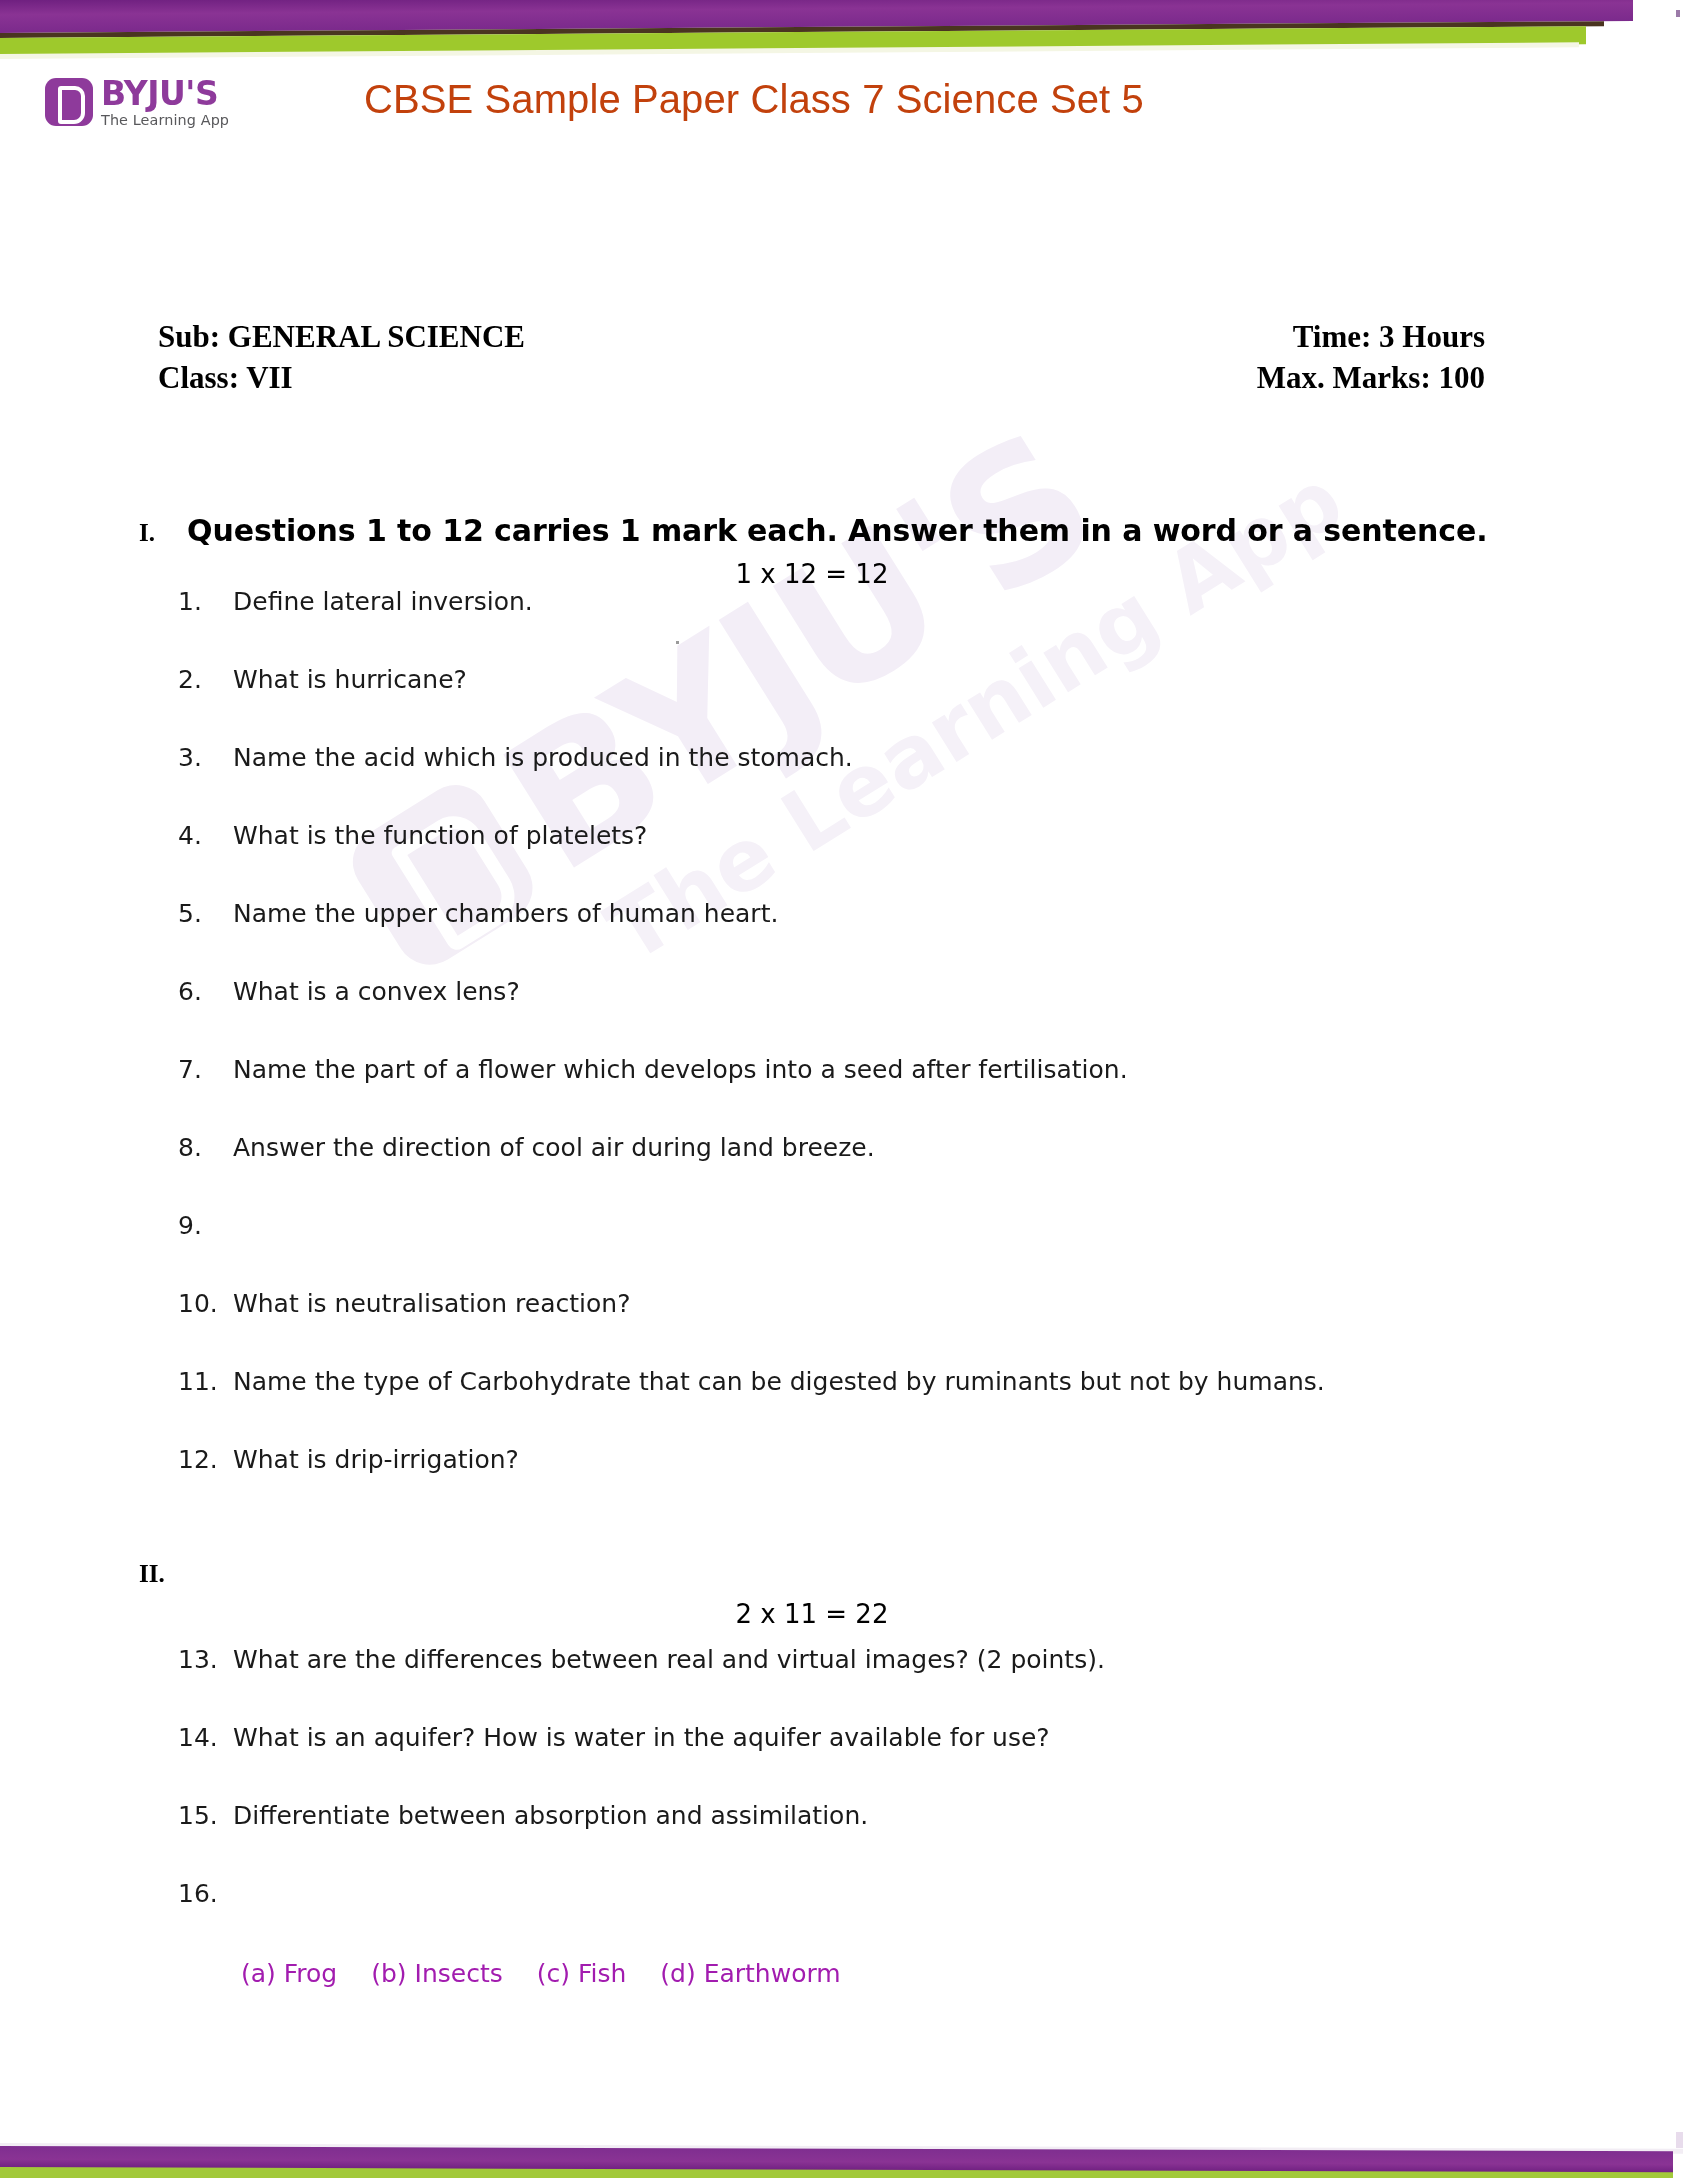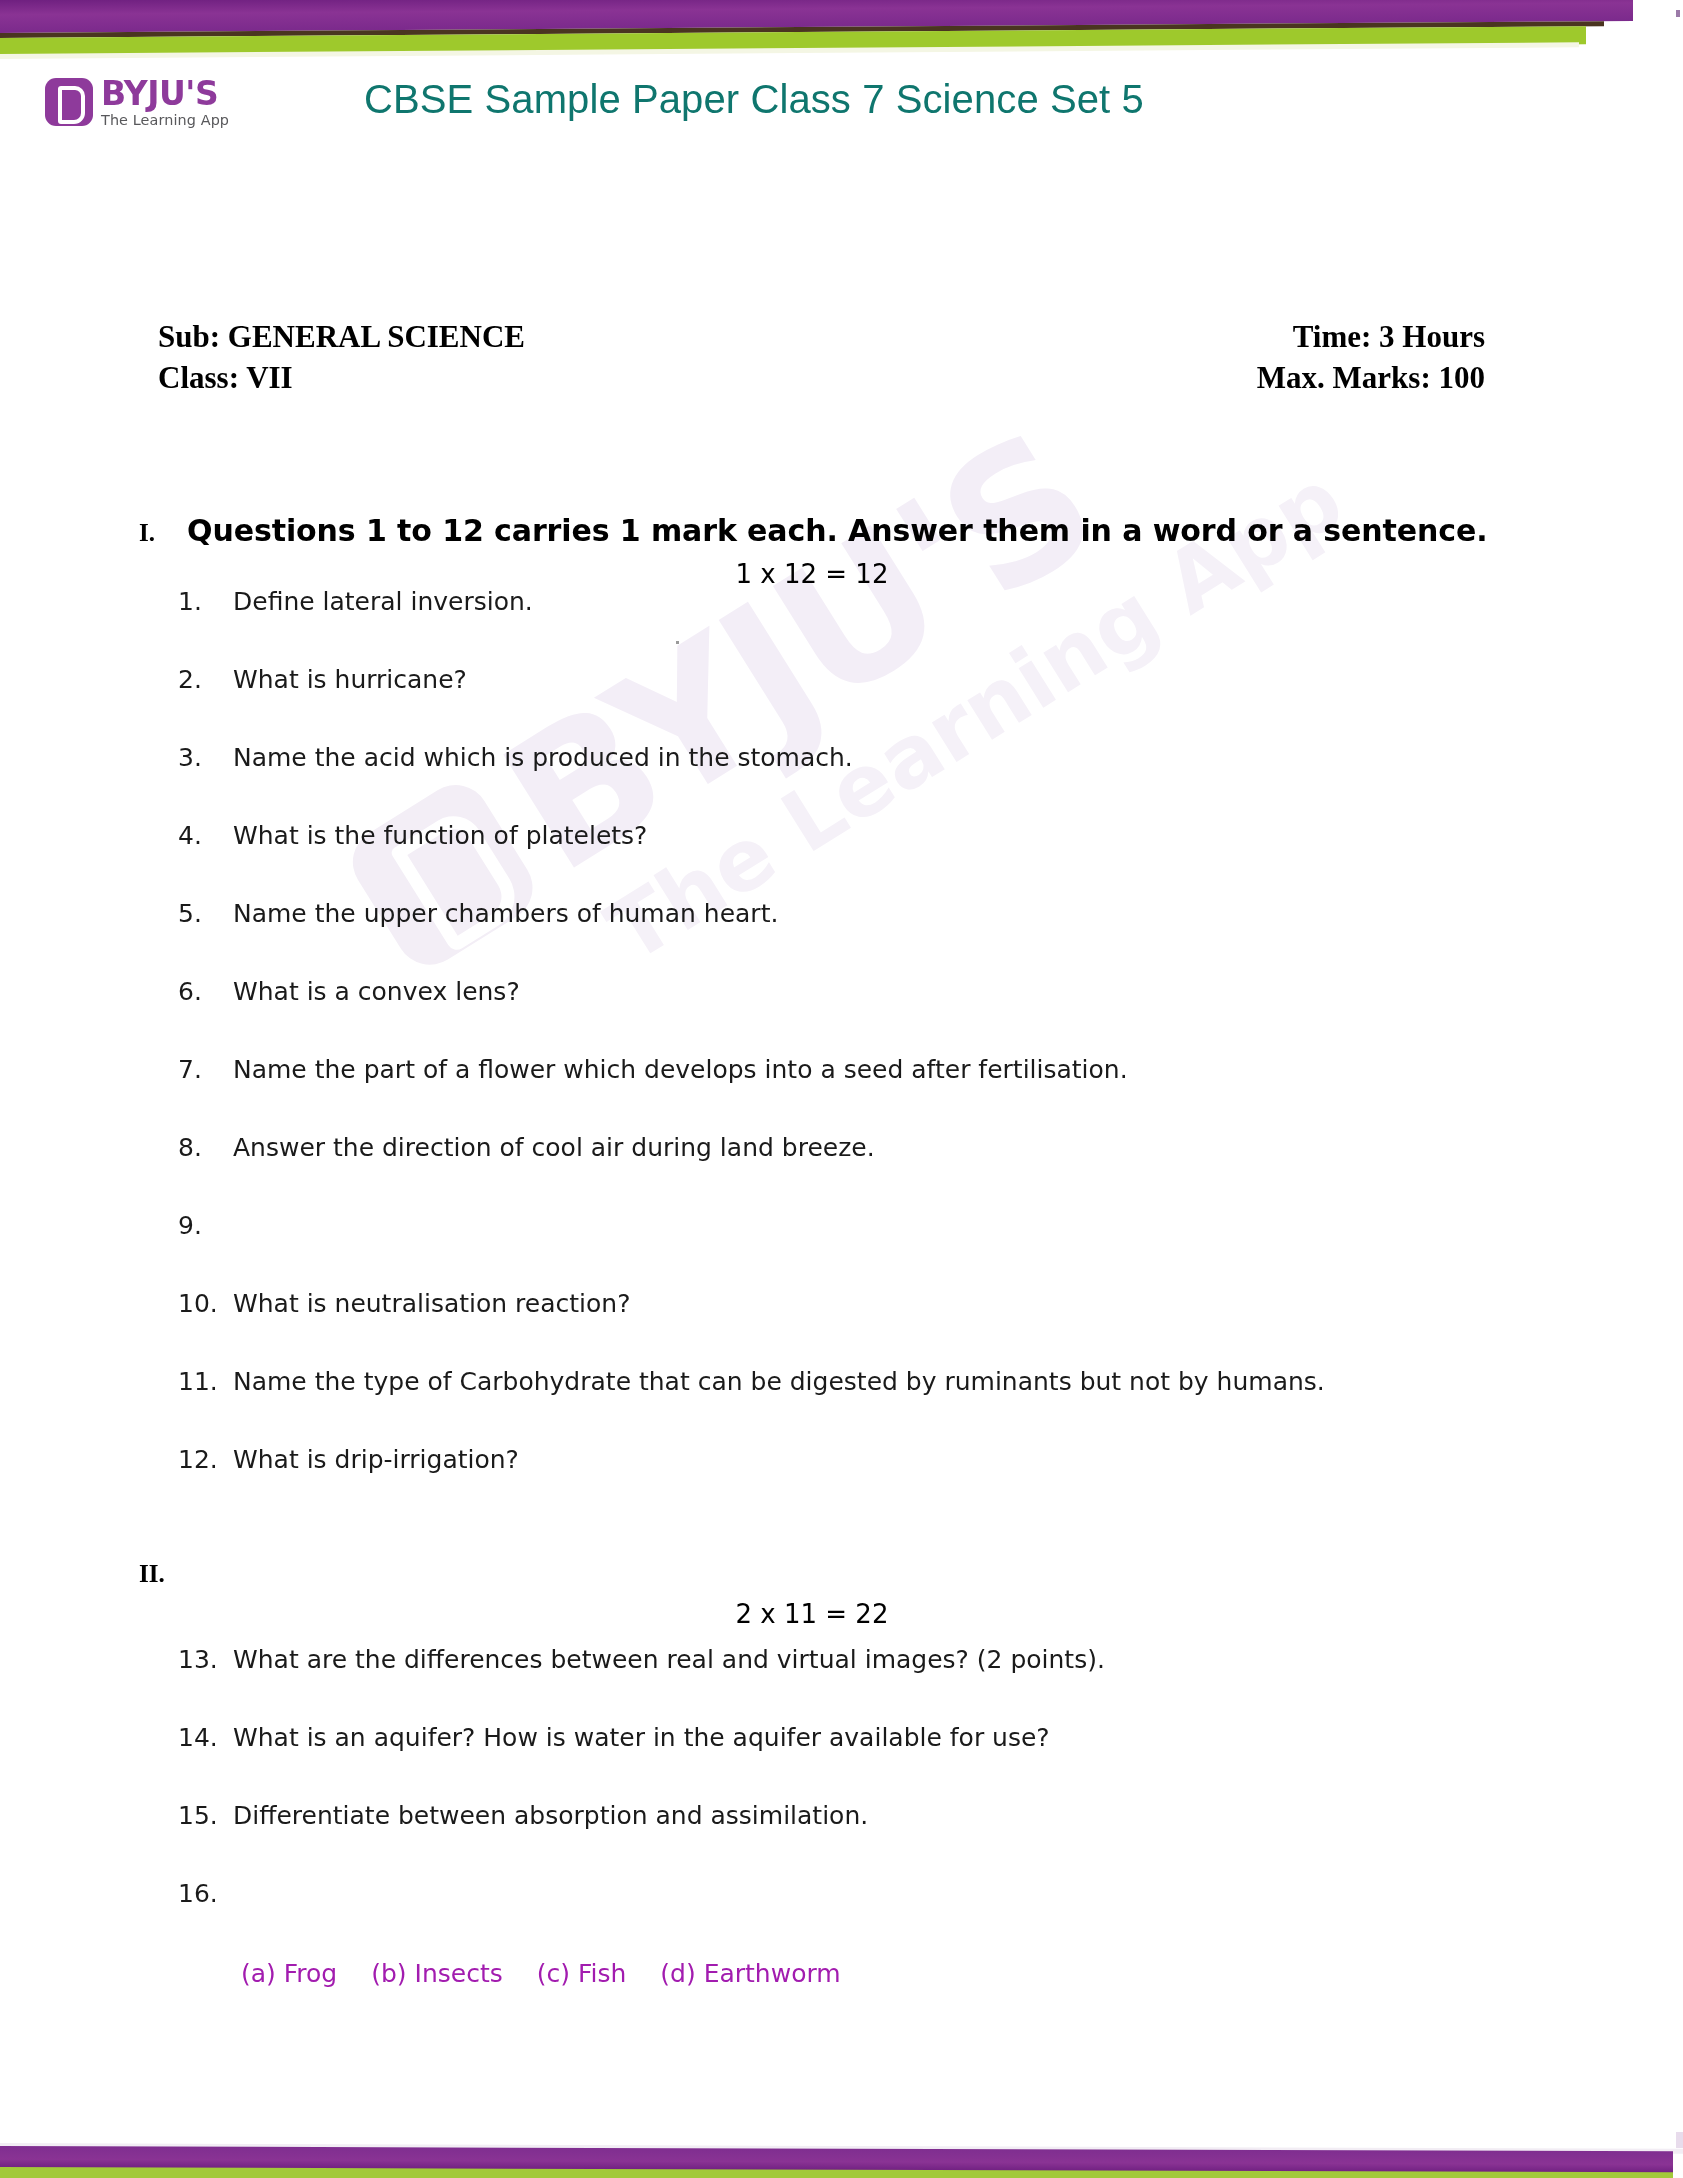--- a/index.html
+++ b/index.html
@@ -191,21 +191,21 @@
     color: #58585b;
     margin-top: 3px;
     letter-spacing: 0.1px;
   }
   .doc-title {
     position: absolute;
     left: 364px;
     top: 18px;
     font-family: "Liberation Sans", sans-serif;
     font-size: 40px;
-    color: #0f766e;
+    color: #c2410c;
     white-space: nowrap;
     letter-spacing: 0.1px;
   }
 
   
   .content {
     position: absolute;
     top: 0;
     left: 0;
     width: 1683px;

